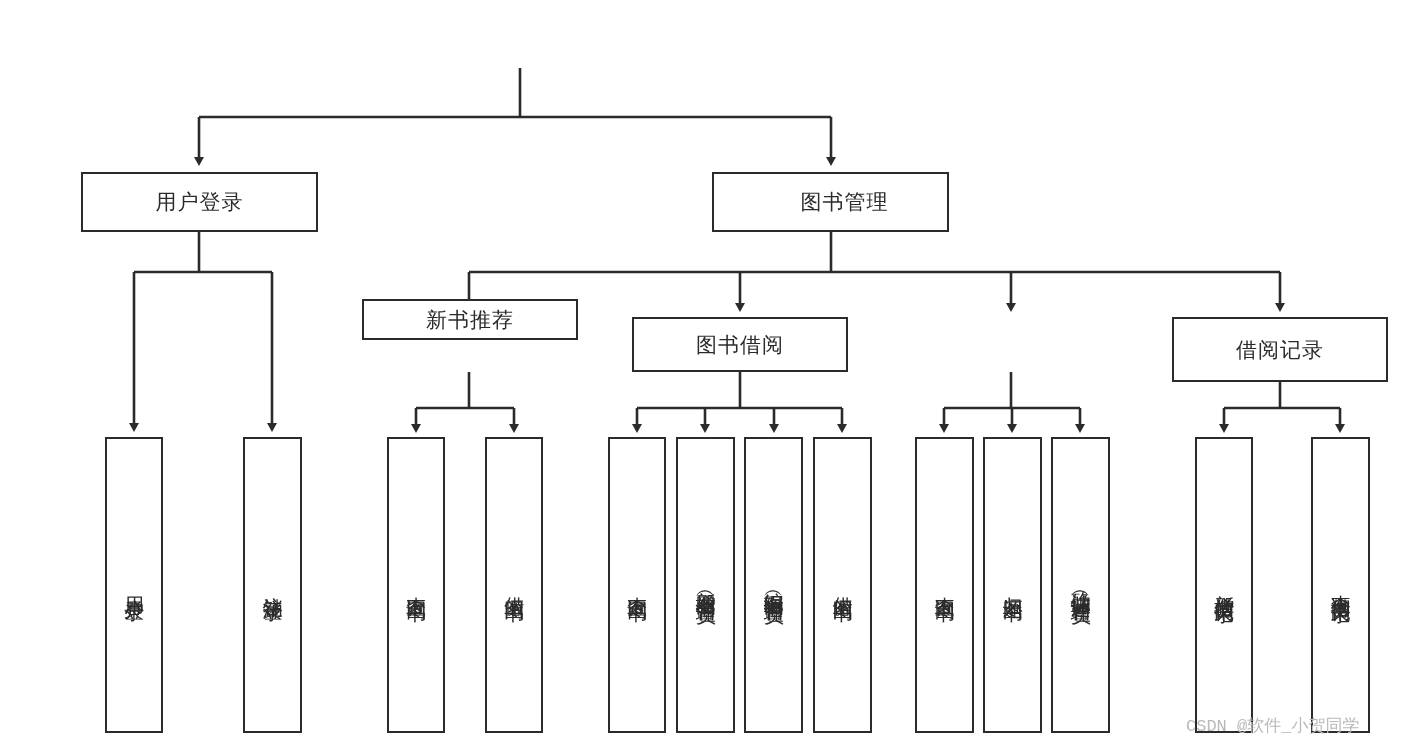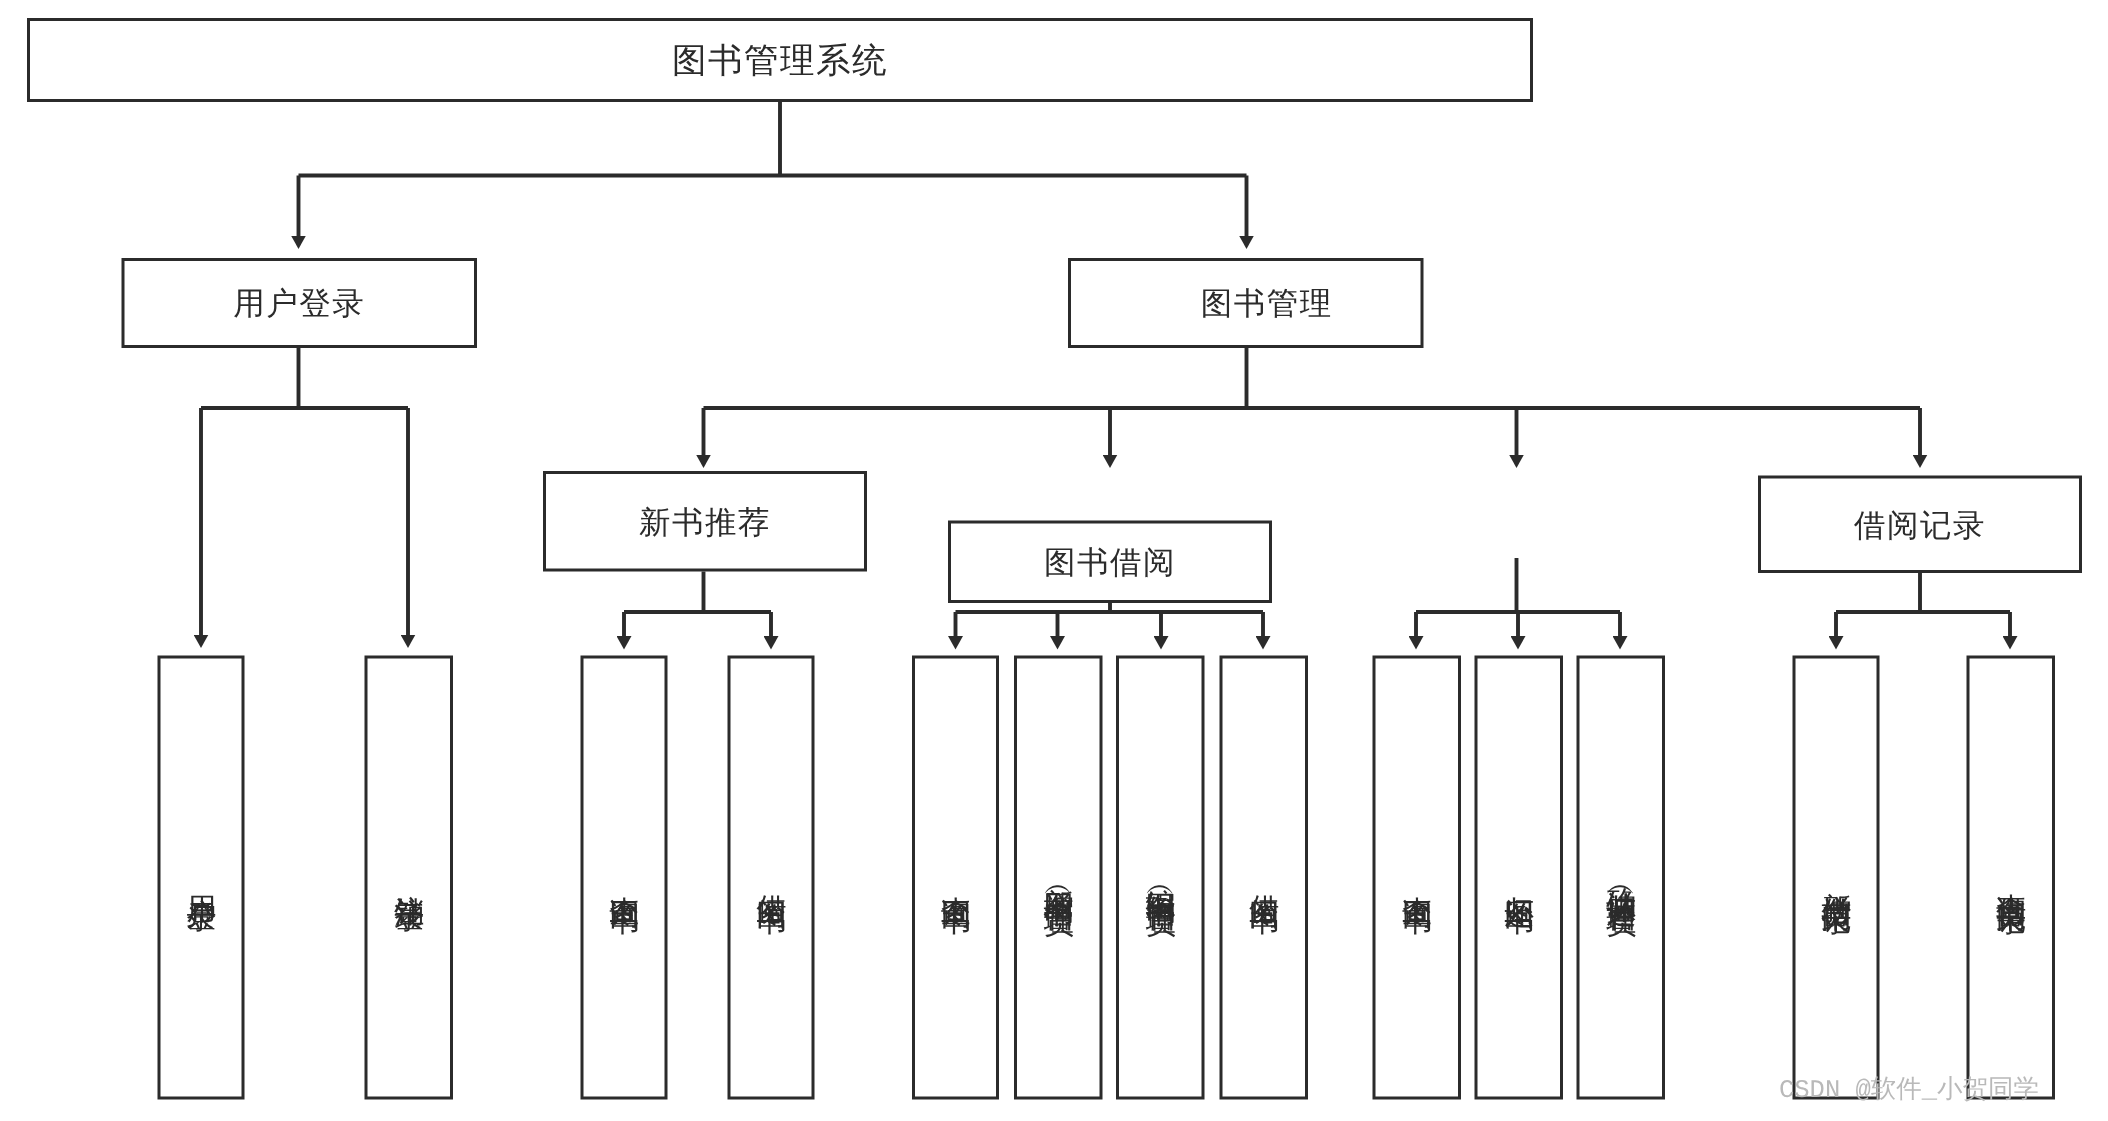--- a/index.html
+++ b/index.html
@@ -123,37 +123,34 @@
       <path d="M1012,408 L1012,425" marker-end="url(#arrow)"></path>
       <path d="M1080,408 L1080,425" marker-end="url(#arrow)"></path>
 
       <path d="M1280,372 L1280,408"></path>
       <path d="M1224,408 L1340,408"></path>
       <path d="M1224,408 L1224,425" marker-end="url(#arrow)"></path>
       <path d="M1340,408 L1340,425" marker-end="url(#arrow)"></path>
     </g>
   </svg>
 
-  <div class="node root" style="left:18px; top:12px; width:1004px; height:56px;">
-    <span>图书管理系统</span>
-  </div>
 
   <div class="node lvl1" style="left:81px; top:172px; width:237px; height:60px;">
     <span>用户登录</span>
   </div>
 
   <div class="node lvl1" style="left:712px; top:172px; width:237px; height:60px;padding-left:28px;">
     <span>图书管理</span>
   </div>
 
-  <div class="node lvl2" style="left:362px; top:314px; width:216px; height:67px;">
+  <div class="node lvl2" style="left:362px; top:299px; width:216px; height:41px;">
     <span>新书推荐</span>
   </div>
 
-  <div class="node lvl2" style="left:632px; top:317px; width:216px; height:55px;margin-top:30px;">
+  <div class="node lvl2" style="left:632px; top:317px; width:216px; height:55px;">
     <span>图书借阅</span>
   </div>
 
 
   <div class="node lvl2" style="left:1172px; top:317px; width:216px; height:65px;">
     <span>借阅记录</span>
   </div>
 
   <div class="node leaf" style="left:105px; top:437px; width:58px; height:296px;">
     <span class="vtext">用户登录</span>

